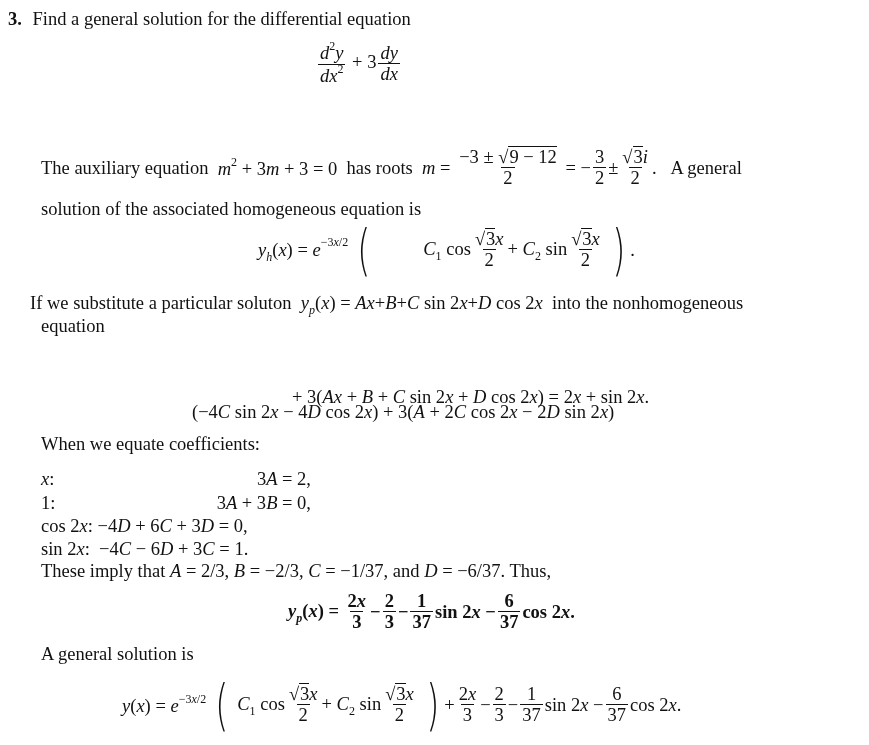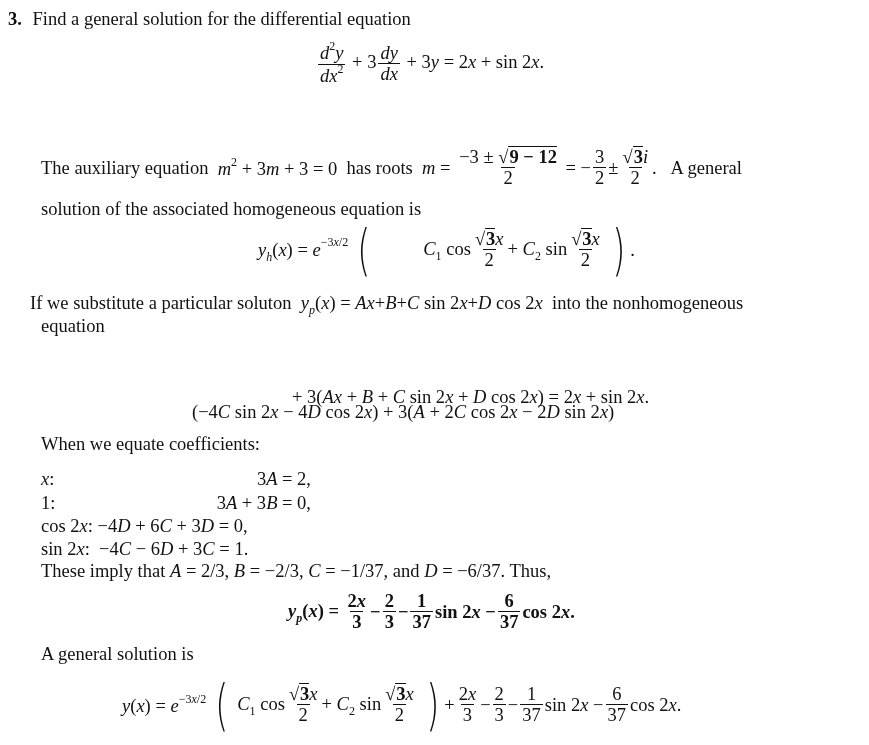--- a/index.html
+++ b/index.html
@@ -9,42 +9,41 @@
     color: #111; font-size: 17px;
   }
   .abs { position: absolute; white-space: nowrap; font-family: "Liberation Serif", serif; font-size: 18.5px; line-height: 1; }
   i.v { font-style: italic; }
   .frac { display: inline-flex; flex-direction: column; align-items: center; vertical-align: middle; margin: 0 2px; }
   .frac .num { padding: 0 2px; line-height: 1.05; }
   .frac .den { padding: 0 2px; border-top: 1.3px solid #111; line-height: 1.1; }
   .sup { font-size: 12px; vertical-align: super; position: relative; top: -2px; }
   .sub { font-size: 12px; vertical-align: sub; }
   .sqrt { display: inline-block; }
-  .sqrt .rad { border-top: 1.3px solid #111; padding-left: 1px; font-weight: bold; }
+  .sqrt .rad { border-top: 1.3px solid #111; padding-left: 1px; }
   .bigparen { font-size: 56px; font-weight: 100; vertical-align: middle; line-height: 0.8; transform: scaleX(0.6); display: inline-block; font-family: "DejaVu Sans", sans-serif; }
   .bold { font-weight: bold; }
 </style>
 </head>
 <body>
 
 <div class="abs" style="left:8px; top:10px;">
   <span class="bold">3.</span>
   <span style="margin-left:6px;">Find a general solution for the differential equation</span>
 </div>
 
 <div class="abs" style="left:316px; top:42px;">
   <span class="frac">
     <span class="num"><i class="v">d</i><span class="sup">2</span><i class="v">y</i></span>
     <span class="den"><i class="v">dx</i><span class="sup">2</span></span>
   </span>
   <span>+ 3</span><span class="frac">
     <span class="num"><i class="v">dy</i></span>
     <span class="den"><i class="v">dx</i></span>
   </span>
-  <span>+ 3<i class="v">y</i> = 2<i class="v">x</i> + sin 2<i class="v">x</i>.</span>
 </div>
 
 <div class="abs" style="left:41px; top:148px;">
   <span style="vertical-align:middle;">The auxiliary equation</span>
   <span style="vertical-align:middle;">&nbsp;<i class="v">m</i><span class="sup">2</span> + 3<i class="v">m</i> + 3 = 0&nbsp;</span>
   <span style="vertical-align:middle;">has roots</span>
   <span style="vertical-align:middle;">&nbsp;<i class="v">m</i> =</span>
   <span class="frac">
     <span class="num">−3 ± <span class="sqrt">√<span class="rad">9 − 12</span></span></span>
     <span class="den">2</span>

